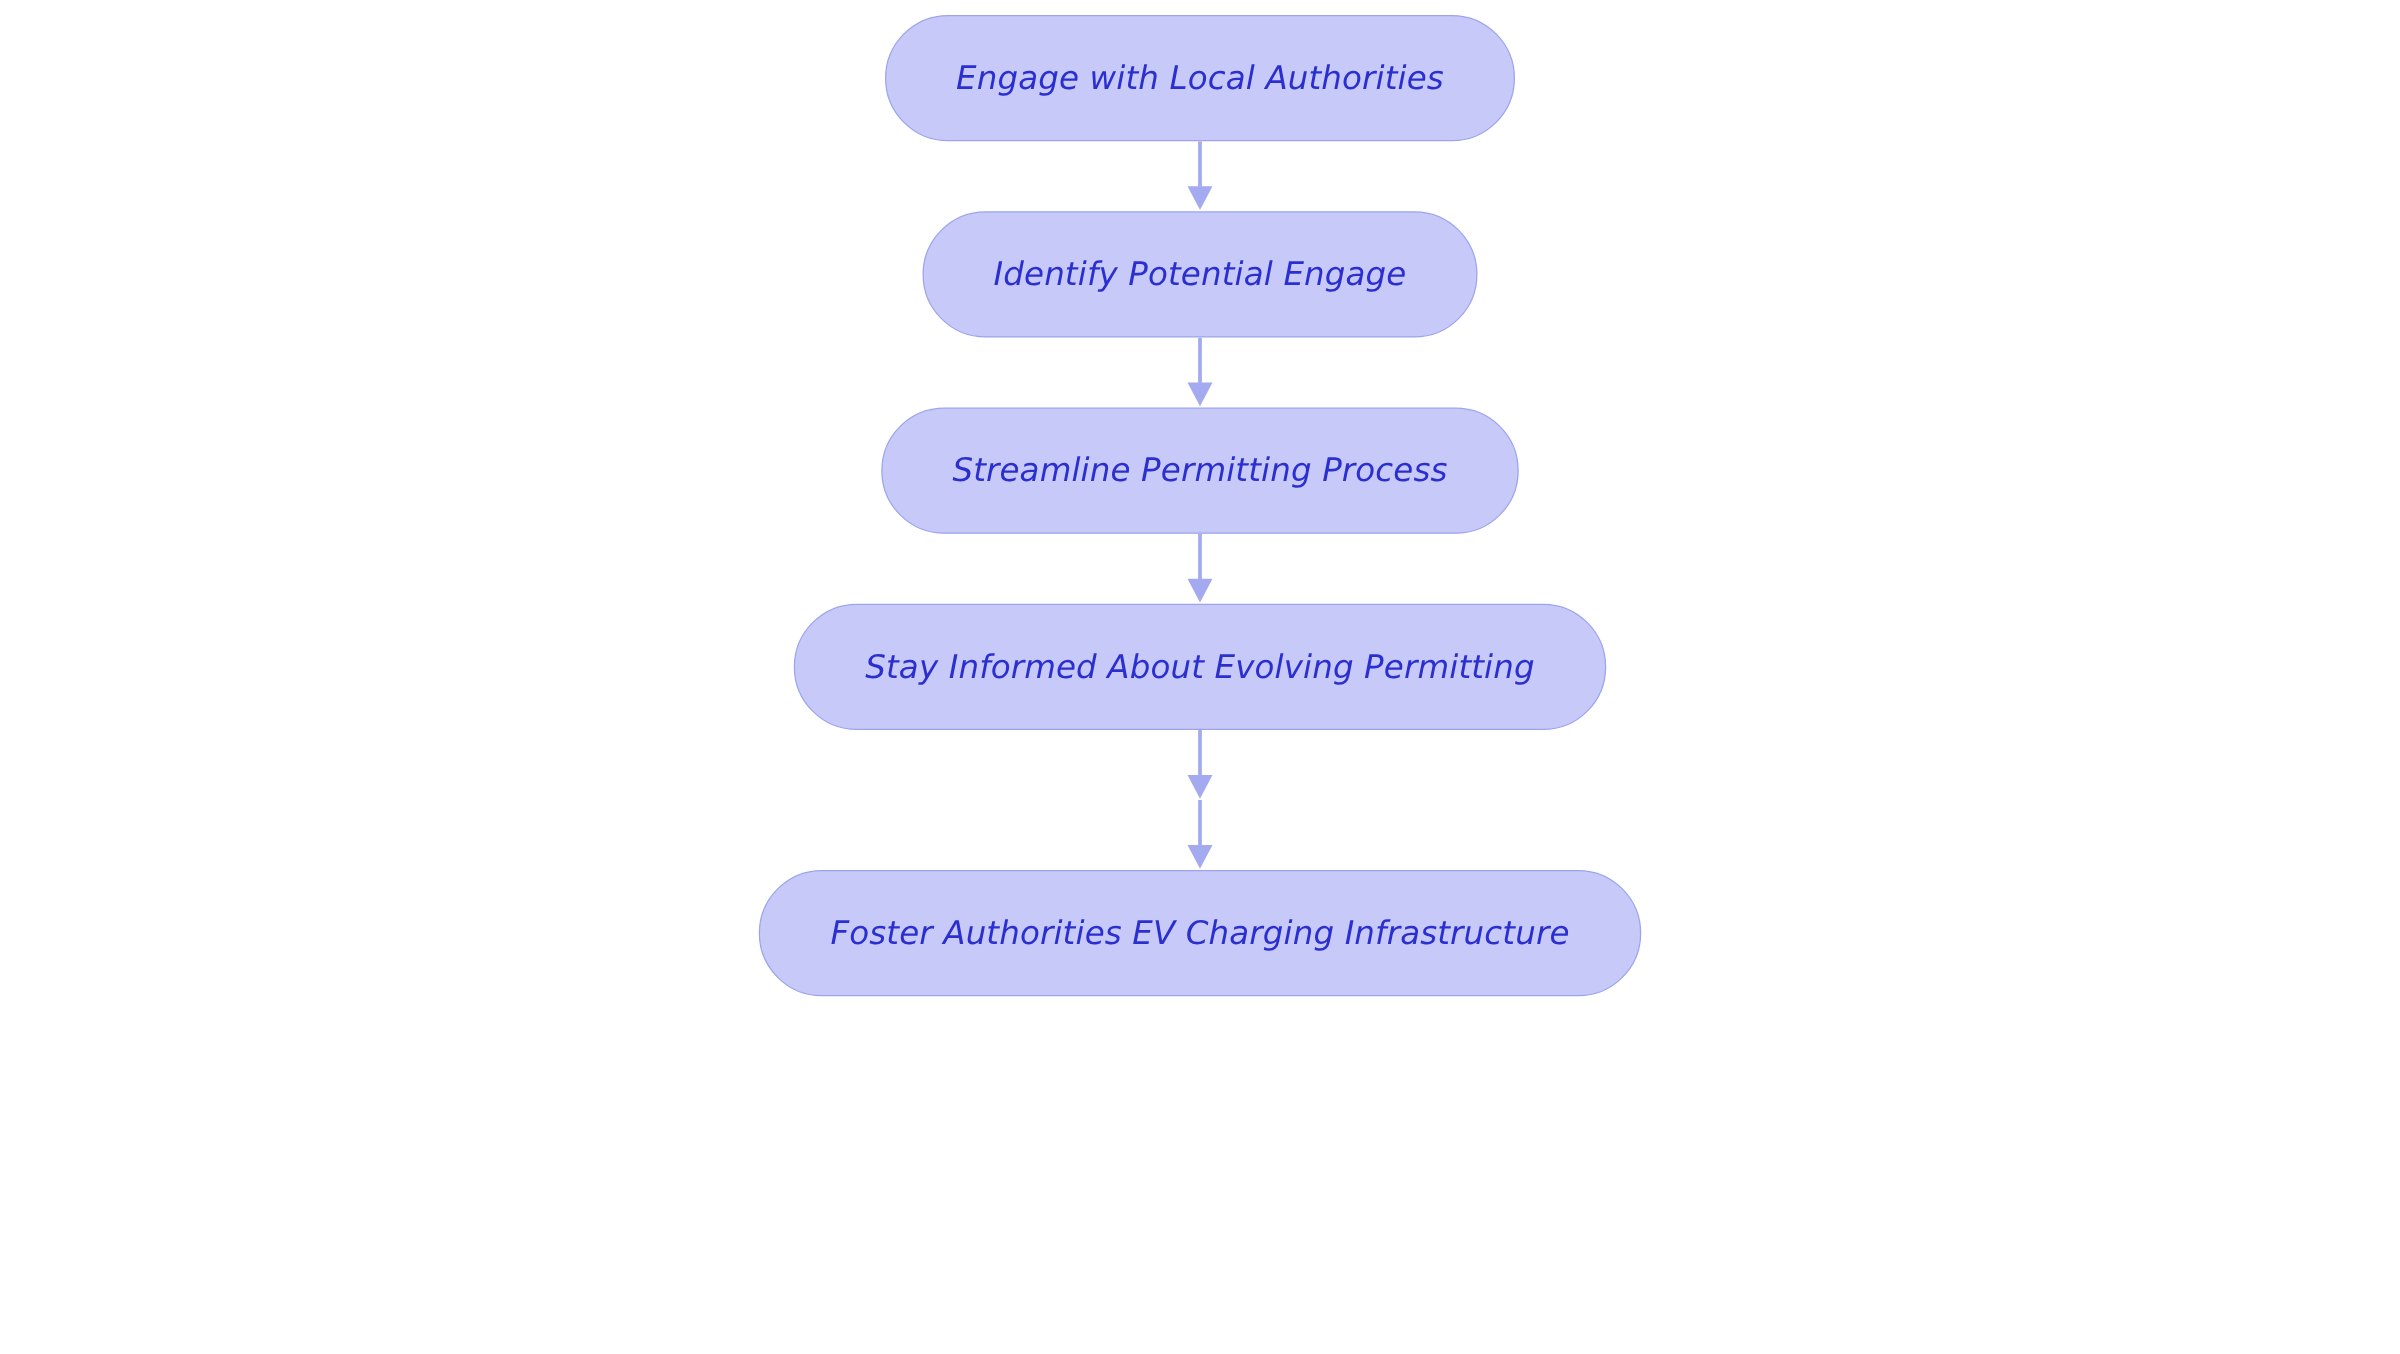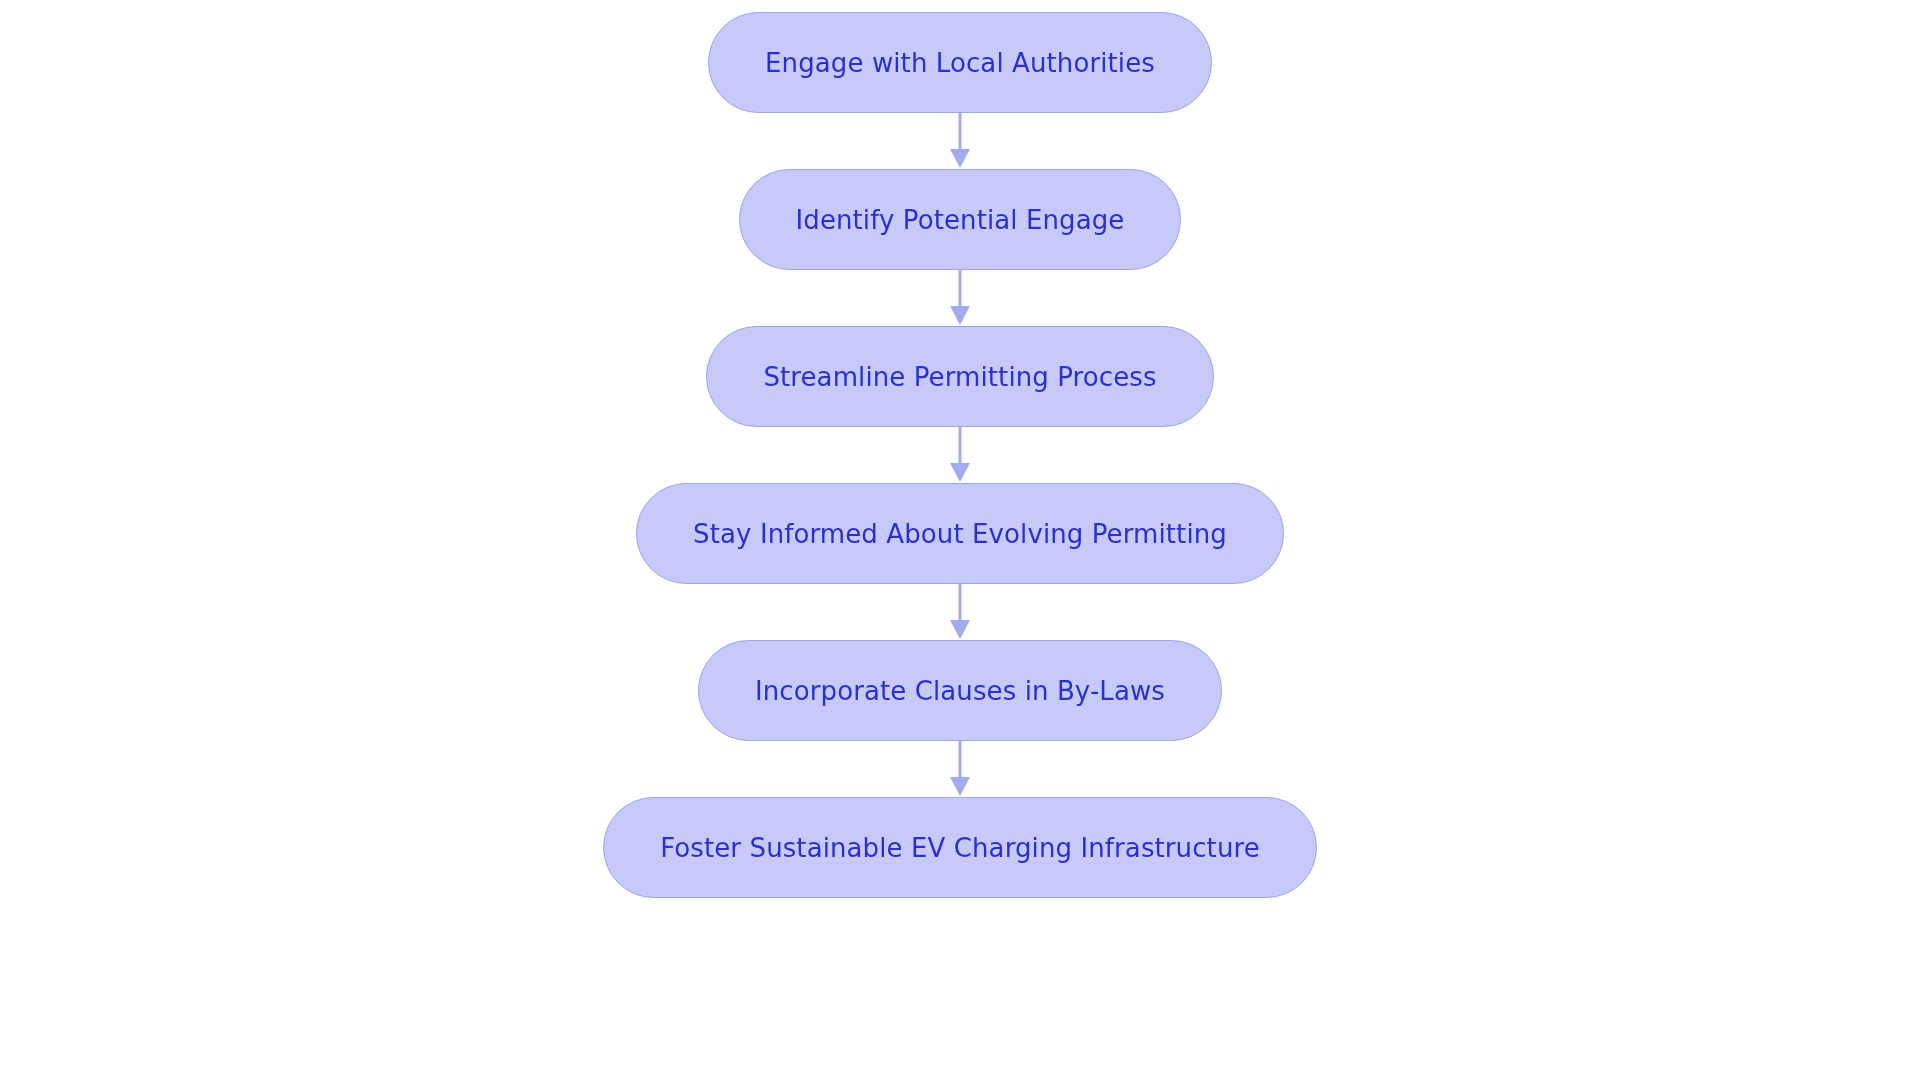--- a/index.html
+++ b/index.html
@@ -38,20 +38,21 @@
     height: 101px;
     min-width: 360px;
     padding: 16px 56px;
     display: flex;
     align-items: center;
     justify-content: center;
     background: #c7caf8;
     border: 1.6px solid #9ba4ec;
     border-radius: 52px;
     white-space: nowrap;
+    font-style: italic;
   }
 
   .node-label {
     font-family: "DejaVu Sans", "Liberation Sans", sans-serif;
     font-size: 26px;
     font-weight: 400;
     letter-spacing: 0.1px;
     color: #2b2fd0;
     line-height: 1;
     user-select: none;
@@ -115,30 +116,25 @@
     <div class="node">
       <span class="node-label">Stay Informed About Evolving Permitting</span>
     </div>
   </div>
 
   <svg class="connector" viewBox="0 0 26 56">
     <line class="conn-line" x1="13" y1="0" x2="13" y2="38"></line>
     <polygon class="conn-head" points="13,55 3,36 23,36"></polygon>
   </svg>
 
-  <div class="flow-step">
-    <div class="node">
-      <span class="node-label">Incorporate Clauses in By-Laws</span>
-    </div>
-  </div>
 
   <svg class="connector" viewBox="0 0 26 56">
     <line class="conn-line" x1="13" y1="0" x2="13" y2="38"></line>
     <polygon class="conn-head" points="13,55 3,36 23,36"></polygon>
   </svg>
 
   <div class="flow-step">
     <div class="node">
-      <span class="node-label">Foster Sustainable EV Charging Infrastructure</span>
+      <span class="node-label">Foster Authorities EV Charging Infrastructure</span>
     </div>
   </div>
 
 </div>
 
 </body></html>

